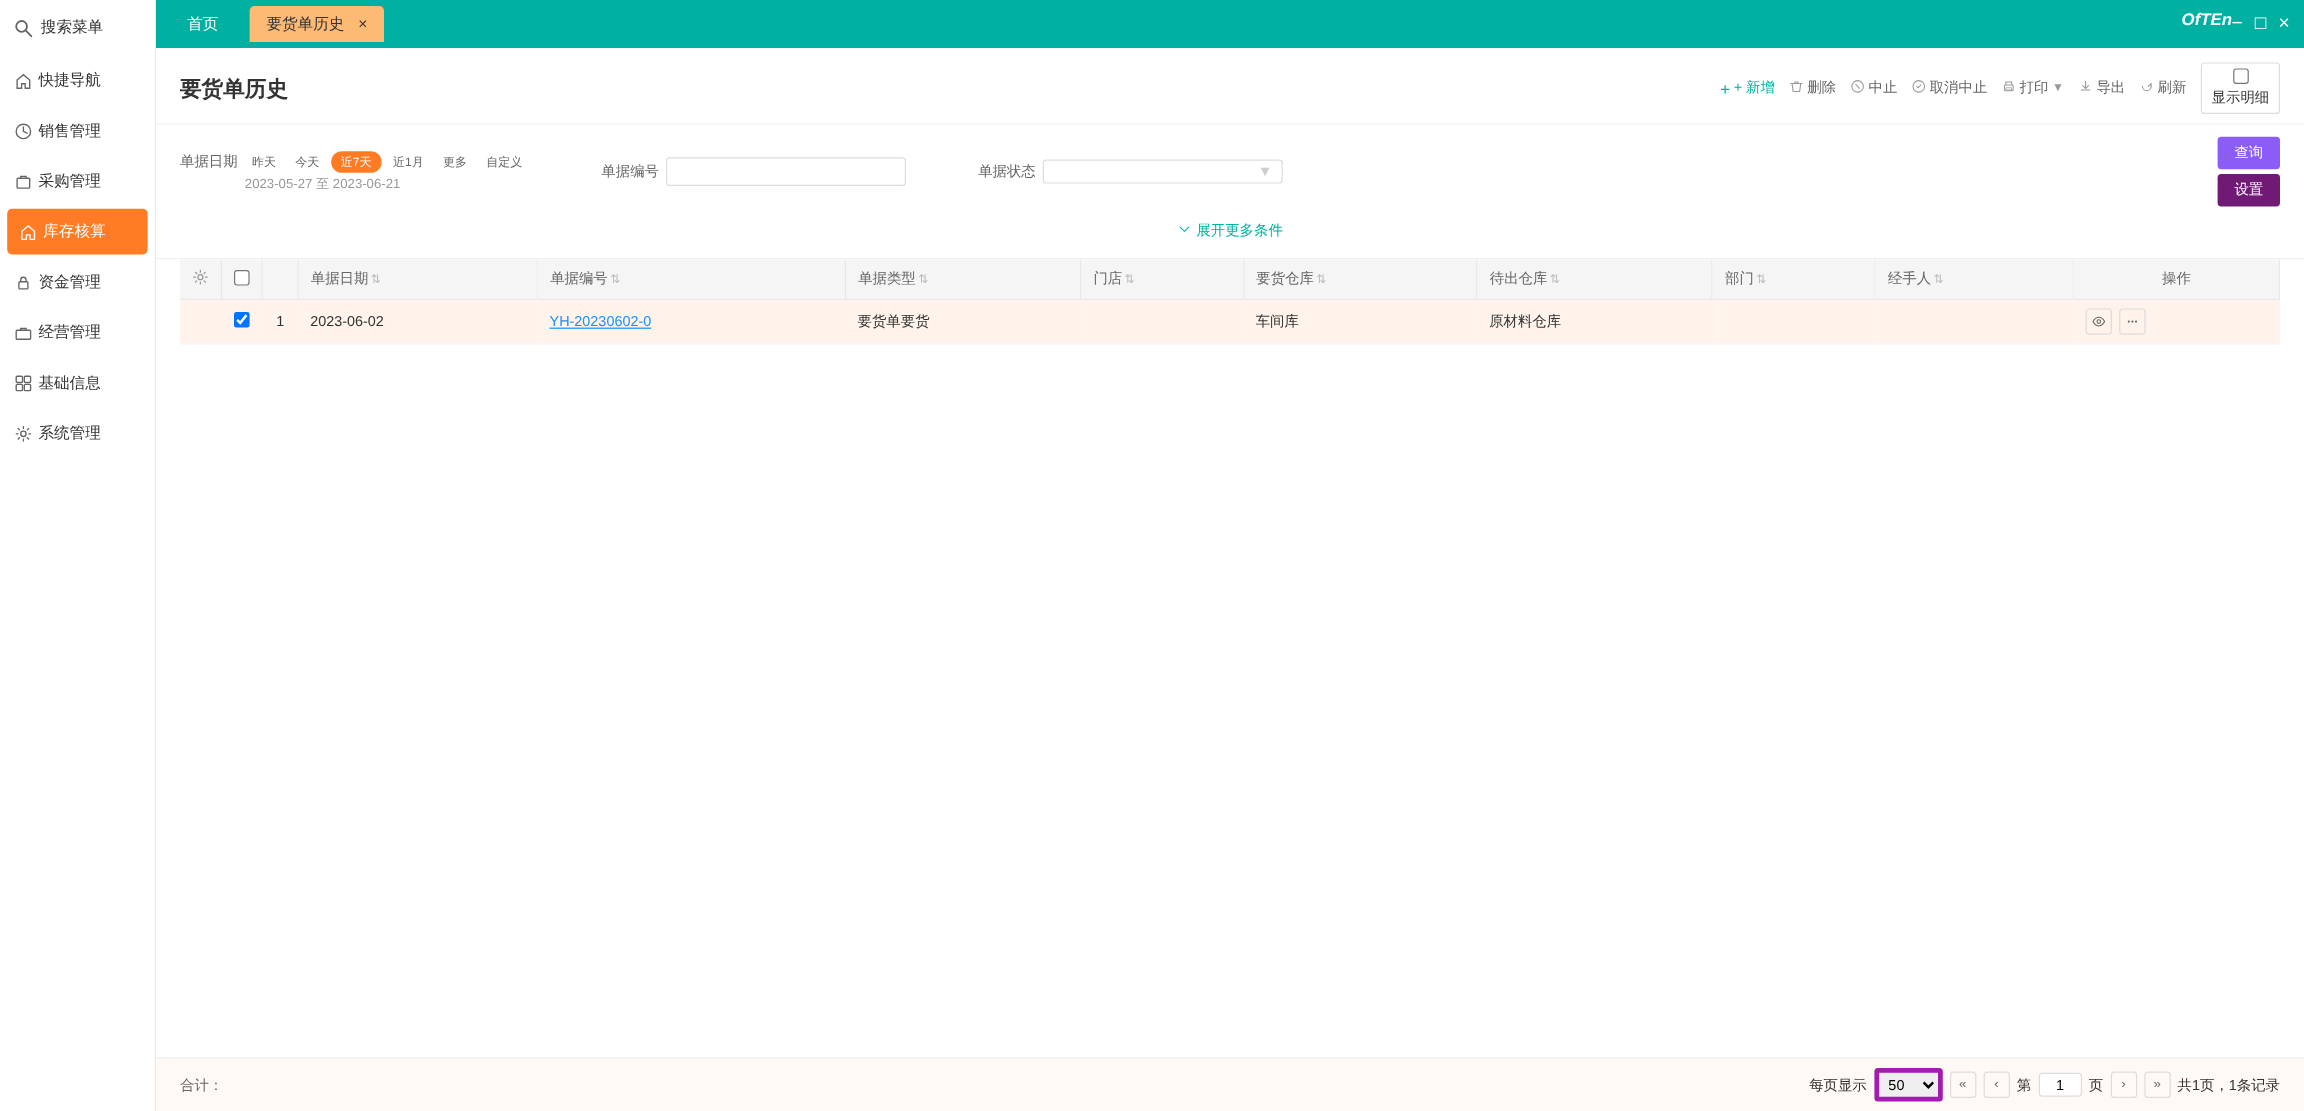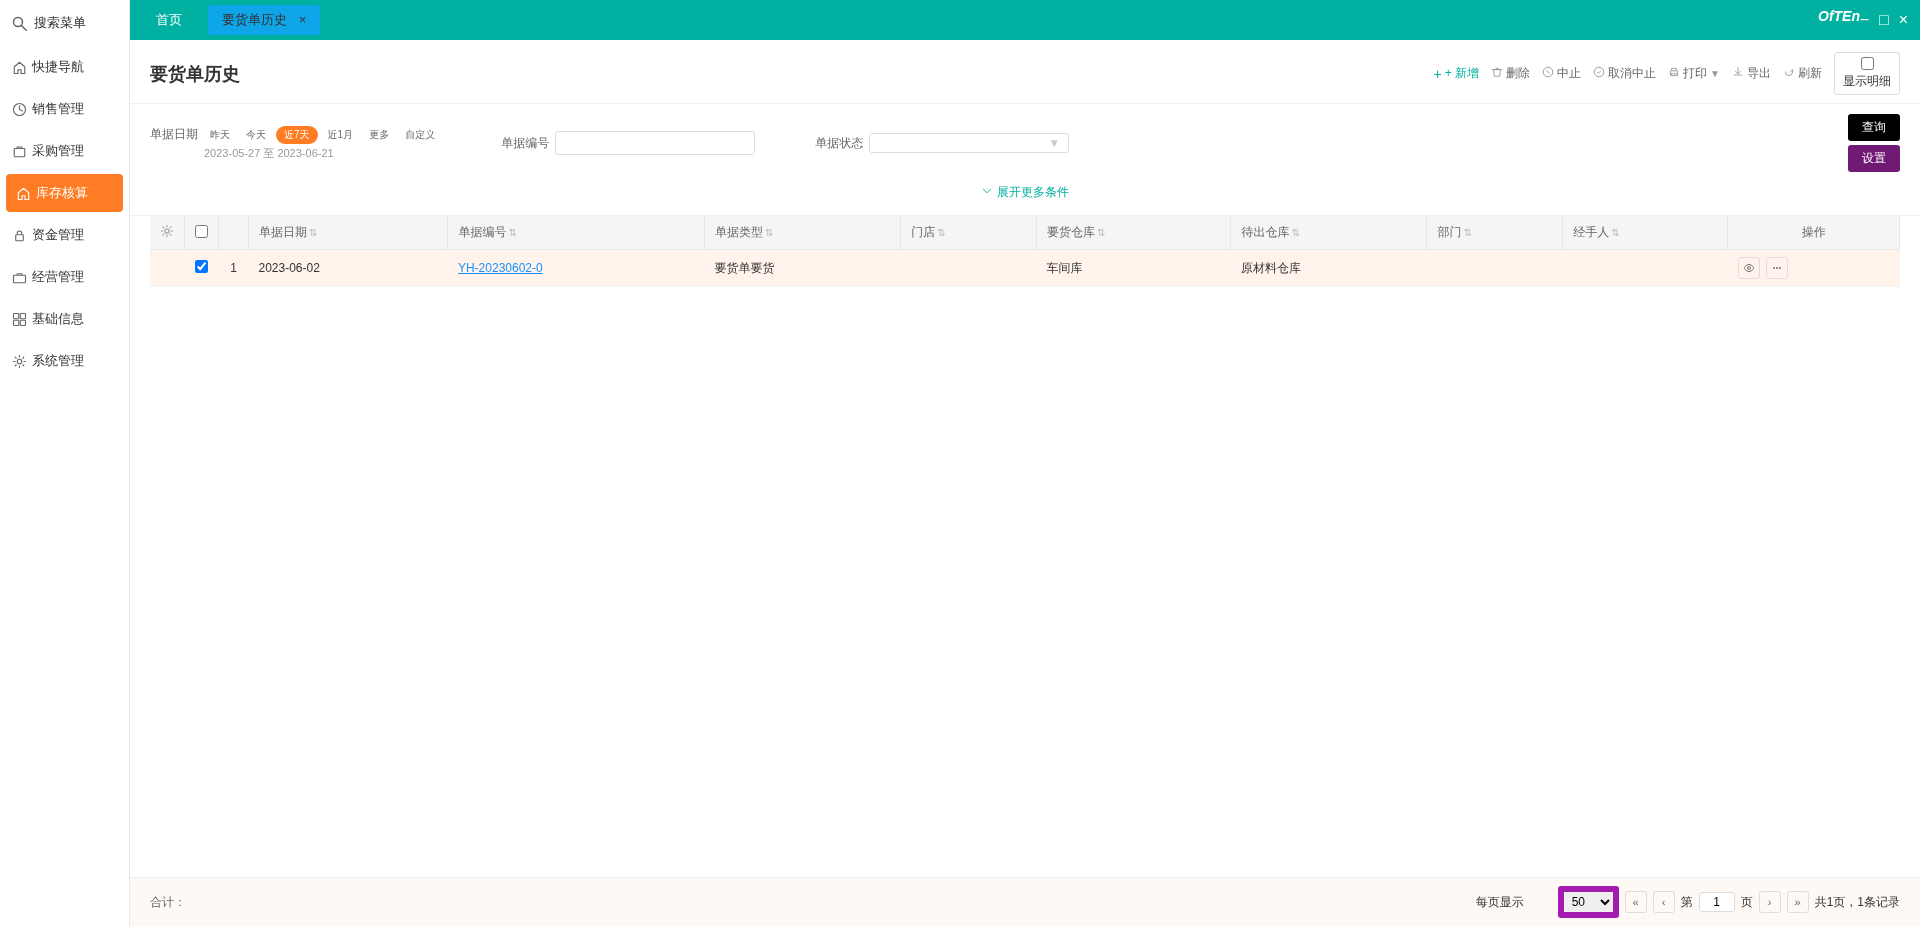--- a/index.html
+++ b/index.html
@@ -60,21 +60,21 @@
       gap: 12px;
     }
     .topbar-tab {
       padding: 6px 14px;
       color: #fff;
       cursor: pointer;
       font-size: 13px;
       border-radius: 4px 4px 0 0;
     }
     .topbar-tab.active {
-      background: #0ea5e9;
+      background: #fdba74;
       color: #333;
     }
     .topbar-spacer { flex: 1; }
     .topbar-actions { display: flex; align-items: center; gap: 10px; color: #fff; font-size: 13px; }
 
     
     .content {
       flex: 1;
       background: #fff;
       display: flex;
@@ -102,21 +102,21 @@
     }
     .header-action-btn {
       display: flex;
       align-items: center;
       gap: 3px;
       color: #666;
       cursor: pointer;
       font-size: 12px;
     }
     .btn-primary {
-      background: #000000;
+      background: #8b5cf6;
       color: #fff;
       border: none;
       padding: 5px 14px;
       border-radius: 3px;
       cursor: pointer;
       font-size: 12px;
     }
     .display-detail-btn {
       display: flex;
       align-items: center;
@@ -257,25 +257,24 @@
     }
     .pagination-input {
       width: 36px;
       border: 1px solid #ddd;
       border-radius: 3px;
       text-align: center;
       padding: 2px 4px;
       font-size: 12px;
     }
     .page-size-select {
-      border: 6px solid #a21caf;
+      border: 4px solid #a21caf;
       border-radius: 3px;
       padding: 2px 4px;
       font-size: 12px;
-      margin-left: 28px;
     }
 
     .checkbox-col { width: 30px; }
     .num-col { width: 30px; text-align: center; }
 
     
     .btn-setting {
       background: #701a75;
       color: #fff;
       border: none;

